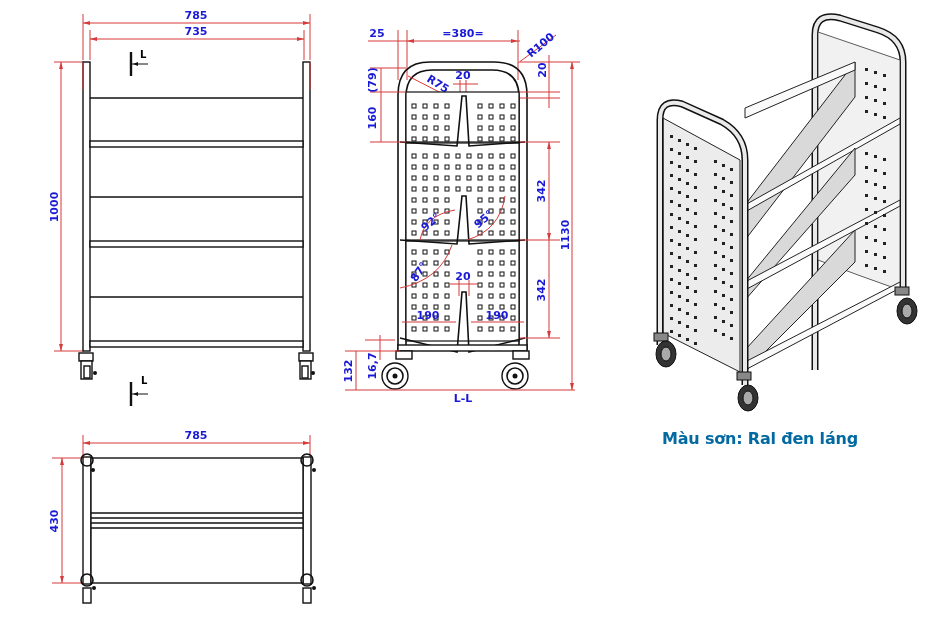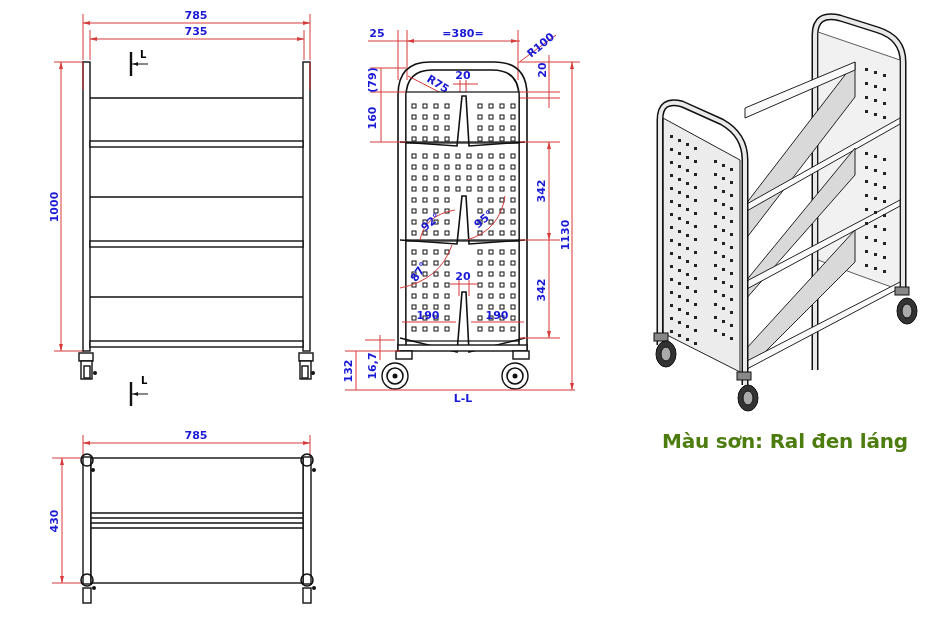--- a/index.html
+++ b/index.html
@@ -1,22 +1,22 @@
 <!DOCTYPE html>
 <html><head>
 <meta charset="utf-8">
 <style>
   html, body { margin: 0; padding: 0; background: #ffffff; }
   body { width: 927px; height: 640px; position: relative; overflow: hidden;
          font-family: "DejaVu Sans", sans-serif; }
   svg { position: absolute; left: 0; top: 0; }
   .dim { font-family: "DejaVu Sans", sans-serif; font-weight: bold; fill: #1a1ad6; font-size: 11px; }
   .sec { font-family: "DejaVu Sans", sans-serif; font-weight: bold; fill: #000; font-size: 10px; }
-  .title { position: absolute; left: 662px; top: 429px; font-weight: bold; font-size: 20px;
-           color: #4d7c0f; font-family: "DejaVu Sans", sans-serif; white-space: nowrap; letter-spacing: -0.2px; }
+  .title { position: absolute; left: 662px; top: 429px; font-weight: bold; font-size: 16px;
+           color: #0369a1; font-family: "DejaVu Sans", sans-serif; white-space: nowrap; letter-spacing: -0.2px; }
   .dl { stroke: #d63a3a; stroke-width: 1; fill: none; }
   .obj { stroke: #111; stroke-width: 1.6; fill: none; }
   .objf { stroke: #111; stroke-width: 1.4; fill: #fff; }
   .hole { fill: #fff; stroke: #111; stroke-width: 1; }
 </style>
 </head>
 <body>
 
 <svg width="927" height="640" viewBox="0 0 927 640" xmlns="http://www.w3.org/2000/svg">
 

